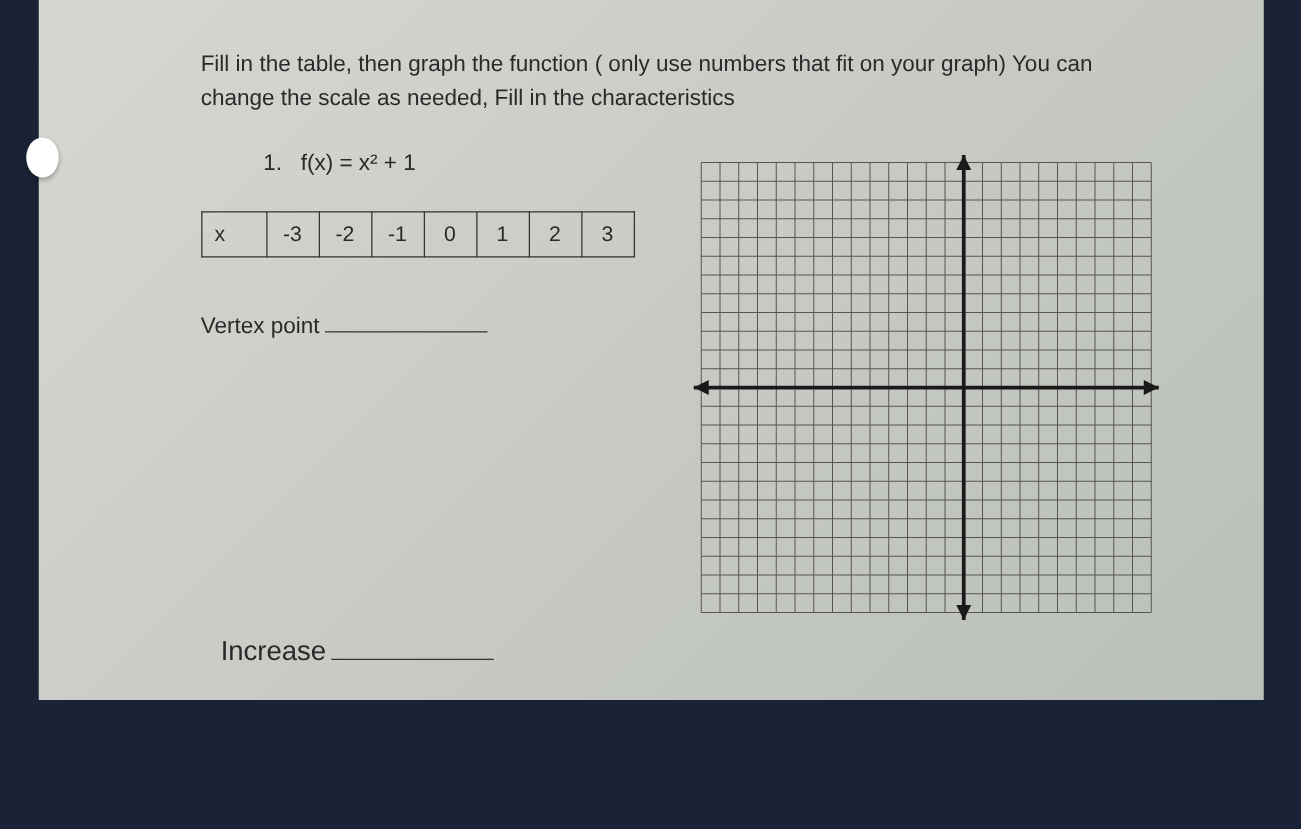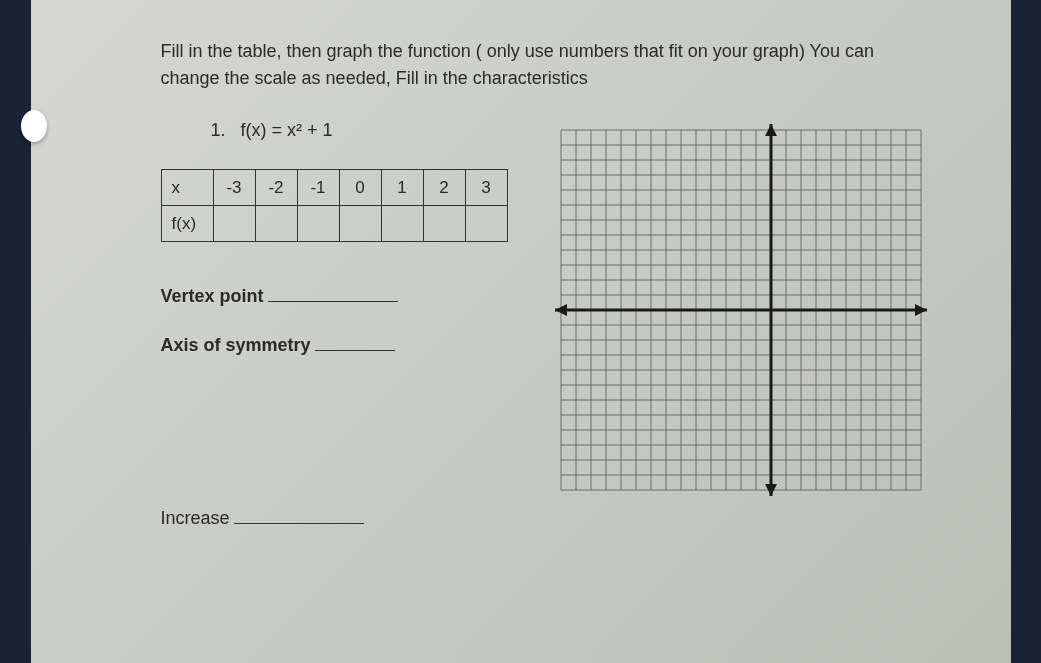--- a/index.html
+++ b/index.html
@@ -8,21 +8,21 @@
     height: 663px;
     font-family: Arial, Helvetica, sans-serif;
     background: #1a2235;
     display: flex;
     justify-content: center;
     align-items: flex-start;
     overflow: hidden;
   }
   .paper {
     width: 980px;
-    height: 663px;
+    height: 560px;
     background: linear-gradient(135deg, #d6d7d2 0%, #c8cbc5 50%, #babfb8 100%);
     padding: 38px 100px 20px 130px;
     position: relative;
     color: #2a2a2a;
     font-size: 18px;
   }
   .instructions {
     line-height: 1.5;
     margin-bottom: 28px;
     font-size: 18px;
@@ -53,37 +53,37 @@
     text-align: center;
     font-size: 17px;
     padding: 2px 6px;
   }
   .table td.hdr { text-align: left; padding-left: 10px; width: 52px;}
   .char-line {
     margin-bottom: 26px;
     font-size: 18px;
     display: flex;
     align-items: baseline;
-    font-weight: bold;
   }
   .blank {
     display: inline-block;
     border-bottom: 1.5px solid #333;
     min-width: 130px;
     height: 1em;
     margin-left: 4px;
   }
   .blank.short { min-width: 80px; }
   .bottom-rows {
     margin-top: 6px;
   }
   .bottom-row {
     display: flex;
     margin-bottom: 30px;
-    font-size: 18px;
+    font-size: 22px;
+    margin-left: 16px;
   }
   .bottom-row .pair { display:flex; align-items: baseline; }
   svg.grid {
     display: block;
   }
   .whitething {
     position:absolute;
     left:-10px; top:110px;
     width:26px; height:32px;
     background:#fff; border-radius:50% 50% 50% 50%;
@@ -111,40 +111,26 @@
             <tr>
           <td class="hdr">x</td>
           <td>-3</td>
           <td>-2</td>
           <td>-1</td>
           <td>0</td>
           <td>1</td>
           <td>2</td>
           <td>3</td>
         </tr>
-        <tr>
-          <td class="hdr">f(x)</td>
-          <td></td>
-          <td></td>
-          <td></td>
-          <td></td>
-          <td></td>
-          <td></td>
-          <td></td>
-        </tr>
       </tbody>
         </table>
 
       <div class="char-line">
         <span>Vertex point</span>
         <span class="blank"></span>
-      </div>
-      <div class="char-line">
-        <span>Axis of symmetry</span>
-        <span class="blank short"></span>
       </div>
 
     </div>
 
     <div class="right-col">
       <svg class="grid" width="380" height="380" viewBox="0 0 380 380">
         <g stroke="#555" stroke-width="0.8">
           <line x1="10" y1="10" x2="10" y2="370"></line>
             <line x1="25" y1="10" x2="25" y2="370"></line>
             <line x1="40" y1="10" x2="40" y2="370"></line>

